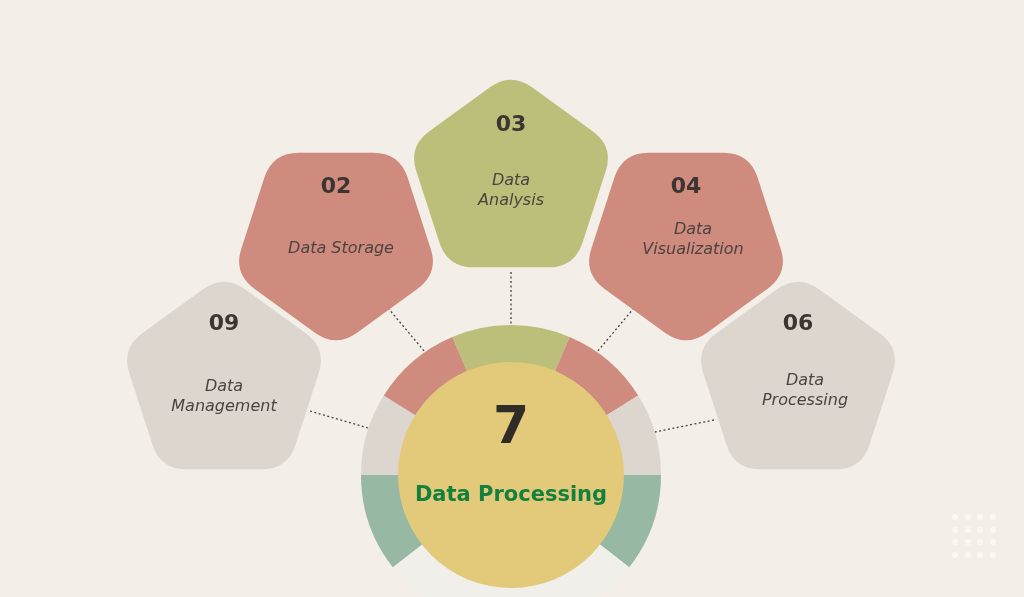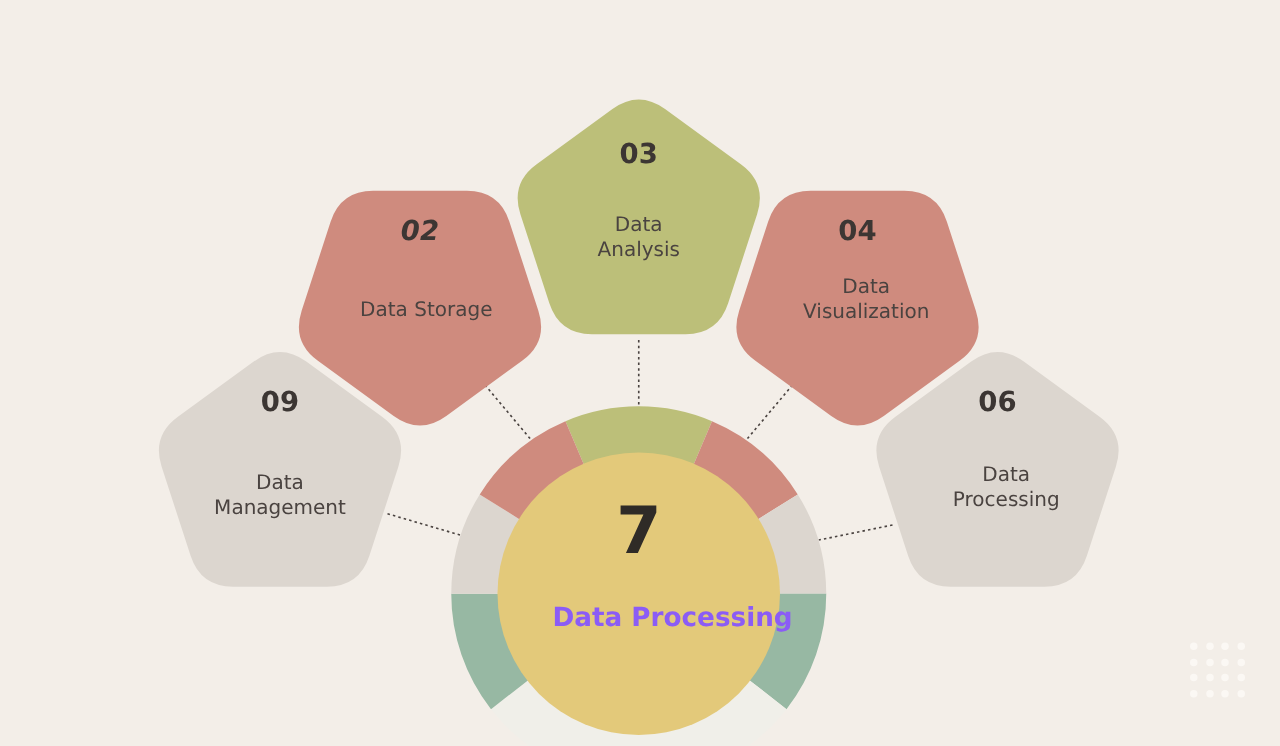--- a/index.html
+++ b/index.html
@@ -6,38 +6,39 @@
     body {
       width: 1024px; height: 597px; overflow: hidden;
       background: #f3eee8;
       font-family: "Liberation Sans", sans-serif;
       position: relative;
     }
     #canvas { position: absolute; left: 0; top: 0; }
     .pent-text {
       position: absolute; text-align: center; color: #4a3f3b;
       transform: translateX(-50%);
+      font-style: italic;
     }
     .pent-num {
       position: absolute; transform: translateX(-50%);
       font-weight: bold; font-size: 22px; color: #3c3633;
       font-family: "DejaVu Sans", sans-serif;
     }
     .pent-label {
       font-size: 16px; line-height: 20px; color: #4a4340;
       font-family: "DejaVu Sans", sans-serif;
     }
     #center-num {
       position: absolute; left: 511px; top: 395px; transform: translateX(-50%);
       font-size: 52px; font-weight: bold; color: #2f2b27;
       font-family: "DejaVu Sans", sans-serif;
     }
     #center-label {
-      position: absolute; left: 538px; top: 482px; transform: translateX(-50%);
-      font-size: 21px; font-weight: bold; color: #8b5cf6; white-space: nowrap;
+      position: absolute; left: 511px; top: 482px; transform: translateX(-50%);
+      font-size: 21px; font-weight: bold; color: #15803d; white-space: nowrap;
       font-family: "DejaVu Sans", sans-serif;
     }
     .dots-grid {
       position: absolute; left: 952px; top: 514px; width: 46px; height: 46px;
       display: grid; grid-template-columns: repeat(4, 1fr); gap: 4px;
     }
     .dots-grid span { width: 6px; height: 6px; border-radius: 50%; background: #fbf8f4; }
   </style>
 </head>
 <body>
@@ -73,21 +74,21 @@
       <path d="M776.9655581462514,289.2824165596043 Q798,274 819.0344418537486,289.2824165596043 L879.679661906128,333.3437480479014 Q900.7141037598766,348.6261646075057 892.679661906128,373.3536340311797 L869.5152491013357,444.64636596882036 Q861.4808072475871,469.37383539249436 835.4808072475871,469.37383539249436 L760.5191927524129,469.37383539249436 Q734.5191927524129,469.37383539249436 726.4847508986643,444.64636596882036 L703.320338093872,373.35363403117964 Q695.2858962401234,348.62616460750564 716.320338093872,333.34374804790133 Z" fill="#dcd6cf"></path>
     </g>
 </svg>
 
 <div class="pent-num" style="left:224px; top:310px;">09</div>
 <div class="pent-text pent-label" style="left:224px; top:376px;">
   <div>Data</div>
   <div>Management</div>
 </div>
 
-<div class="pent-num" style="left:336px; top:173px;font-style:italic;">02</div>
+<div class="pent-num" style="left:336px; top:173px;">02</div>
 <div class="pent-text pent-label" style="left:341px; top:238px; white-space:nowrap;">
   <div>Data Storage</div>
 </div>
 
 <div class="pent-num" style="left:511px; top:111px;">03</div>
 <div class="pent-text pent-label" style="left:511px; top:170px;">
   <div>Data</div>
   <div>Analysis</div>
 </div>
 

